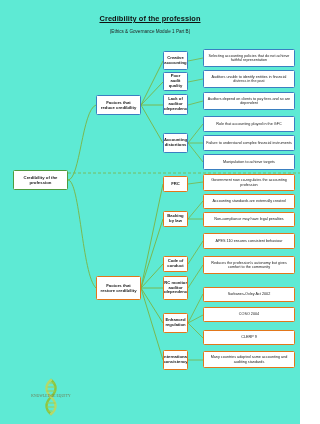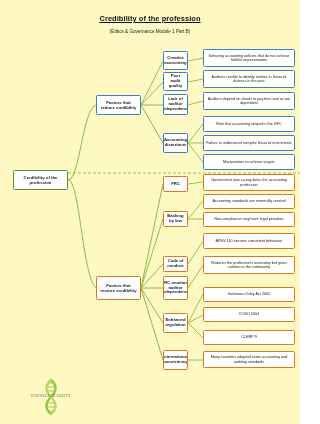--- a/index.html
+++ b/index.html
@@ -2,21 +2,21 @@
 <html><head>
 <meta charset="utf-8">
 <style>
   * { box-sizing: border-box; margin: 0; padding: 0; }
   html, body {
     width: 300px; height: 424px;
     background: #ffffff;
     font-family: "Liberation Sans", sans-serif;
     overflow: hidden;
   }
-  #page { position: relative; width: 300px; height: 424px; background:#fef9c3; }
+  #page { position: relative; width: 300px; height: 424px; background:#5eead4; }
 
   
   .title {
     position: absolute; left: 0; right: 0; top: 14px;
     text-align: center;
     font-size: 7.4px; font-weight: bold;
     text-decoration: underline;
     color: #111; letter-spacing: .1px;
   }
   .subtitle {

